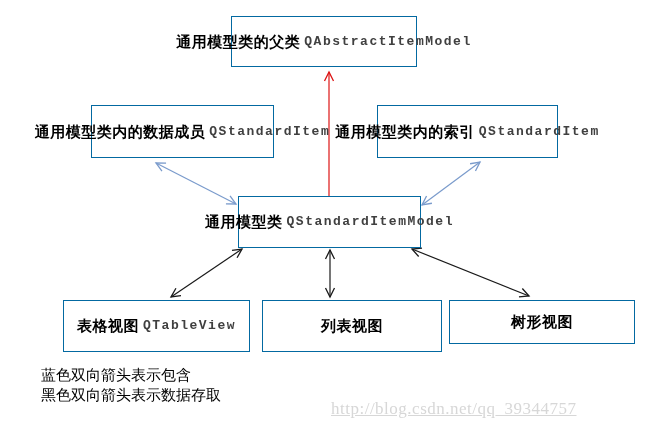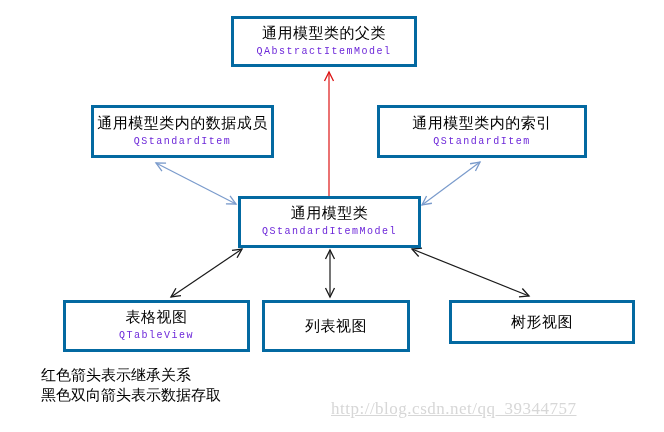--- a/index.html
+++ b/index.html
@@ -9,41 +9,42 @@
     background:#ffffff;
     font-family:"Liberation Sans","DejaVu Sans",sans-serif;
     overflow:hidden;
     color:#000;
   }
   .stage { position:absolute; left:0; top:0; width:664px; height:432px; }
 
   .node {
     position:absolute;
     background:#fff;
-    border:3px solid #0369a1;
+    border:1px solid #0369a1;
     display:flex;
-    flex-direction:column;
+    flex-direction:row;
     align-items:center;
     justify-content:center;
     gap:4px;
     z-index:2;
+    font-weight:bold;
   }
   .node .title {
     font-size:15px;
     line-height:16px;
     letter-spacing:0.5px;
     color:#000;
     white-space:nowrap;
   }
   .node .cls {
     font-family:"Liberation Mono","DejaVu Sans Mono",monospace;
-    font-size:10px;
+    font-size:13px;
     line-height:14px;
     letter-spacing:1.5px;
-    color:#6d28d9;
+    color:#404040;
     white-space:nowrap;
   }
 
   svg.arrows { position:absolute; left:0; top:0; width:664px; height:432px; z-index:1; }
 
   .notes {
     position:absolute;
     left:10px;
     top:365px;
     font-size:15px;
@@ -110,43 +111,43 @@
   <div class="node" style="left:231px; top:16px; width:186px; height:51px;">
     <div class="title">通用模型类的父类</div>
     <div class="cls">QAbstractItemModel</div>
   </div>
 
   <div class="node" style="left:91px; top:105px; width:183px; height:53px;">
     <div class="title">通用模型类内的数据成员</div>
     <div class="cls">QStandardItem</div>
   </div>
 
-  <div class="node" style="left:377px; top:105px; width:210px; height:53px;">
+  <div class="node" style="left:377px; top:105px; width:181px; height:53px;">
     <div class="title">通用模型类内的索引</div>
     <div class="cls">QStandardItem</div>
   </div>
 
   <div class="node" style="left:238px; top:196px; width:183px; height:52px;">
     <div class="title">通用模型类</div>
     <div class="cls">QStandardItemModel</div>
   </div>
 
   <div class="node" style="left:63px; top:300px; width:187px; height:52px;">
     <div class="title">表格视图</div>
     <div class="cls">QTableView</div>
   </div>
 
-  <div class="node" style="left:262px; top:300px; width:148px; height:52px;">
+  <div class="node" style="left:262px; top:300px; width:180px; height:52px;">
     <div class="title">列表视图</div>
   </div>
 
   <div class="node" style="left:449px; top:300px; width:186px; height:44px;">
     <div class="title">树形视图</div>
   </div>
 
   <div class="notes">
-    <div class="indent">红色箭头表示继承关系</div>
+    <div class="indent">蓝色双向箭头表示包含</div>
     <div class="indent">黑色双向箭头表示数据存取</div>
   </div>
 
   <div class="wm-url">http://blog.csdn.net/qq_39344757</div>
 
 </div>
 
 </body></html>

